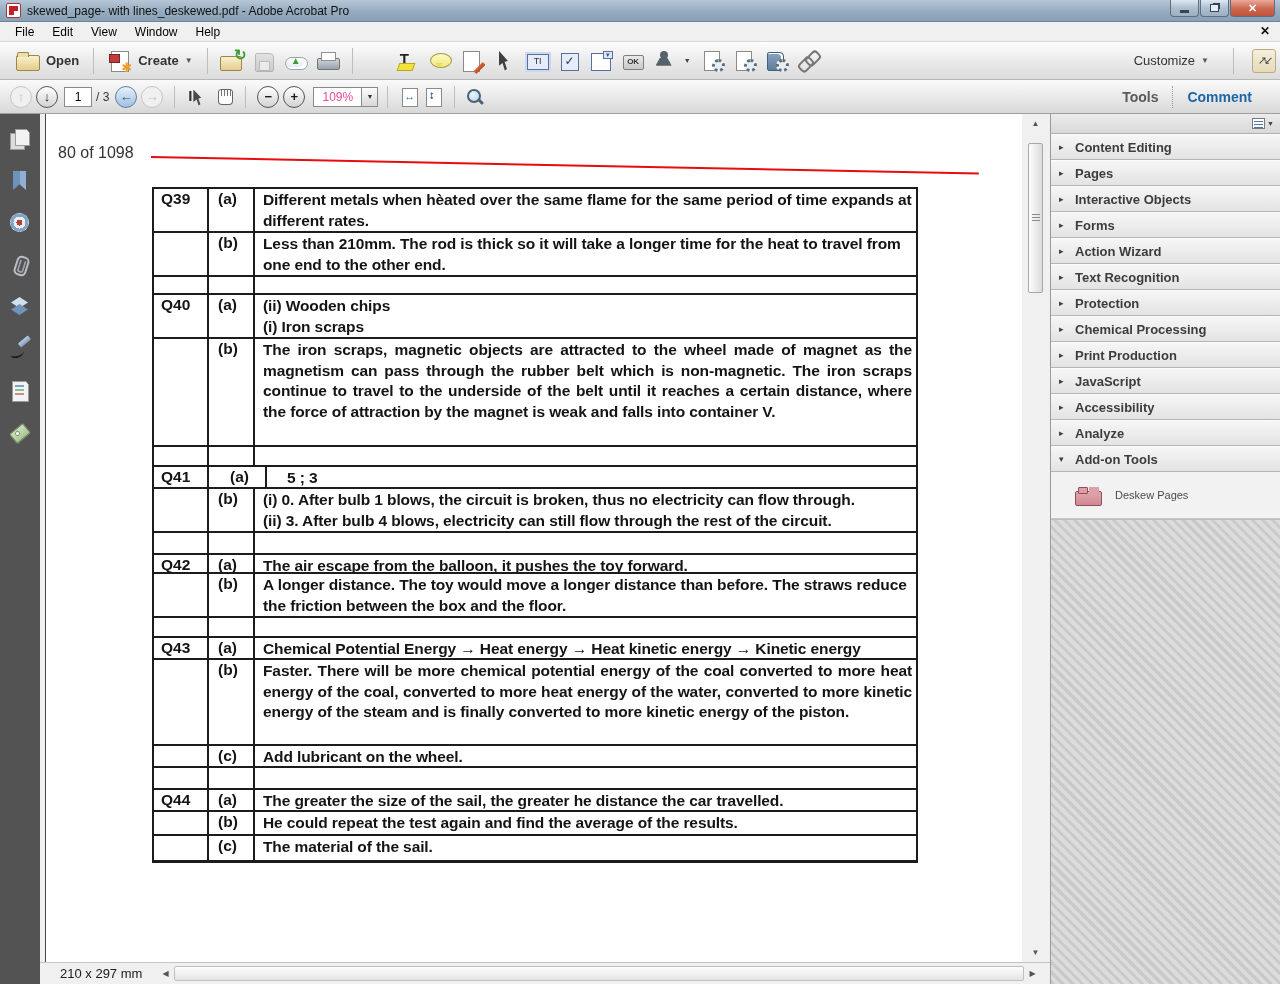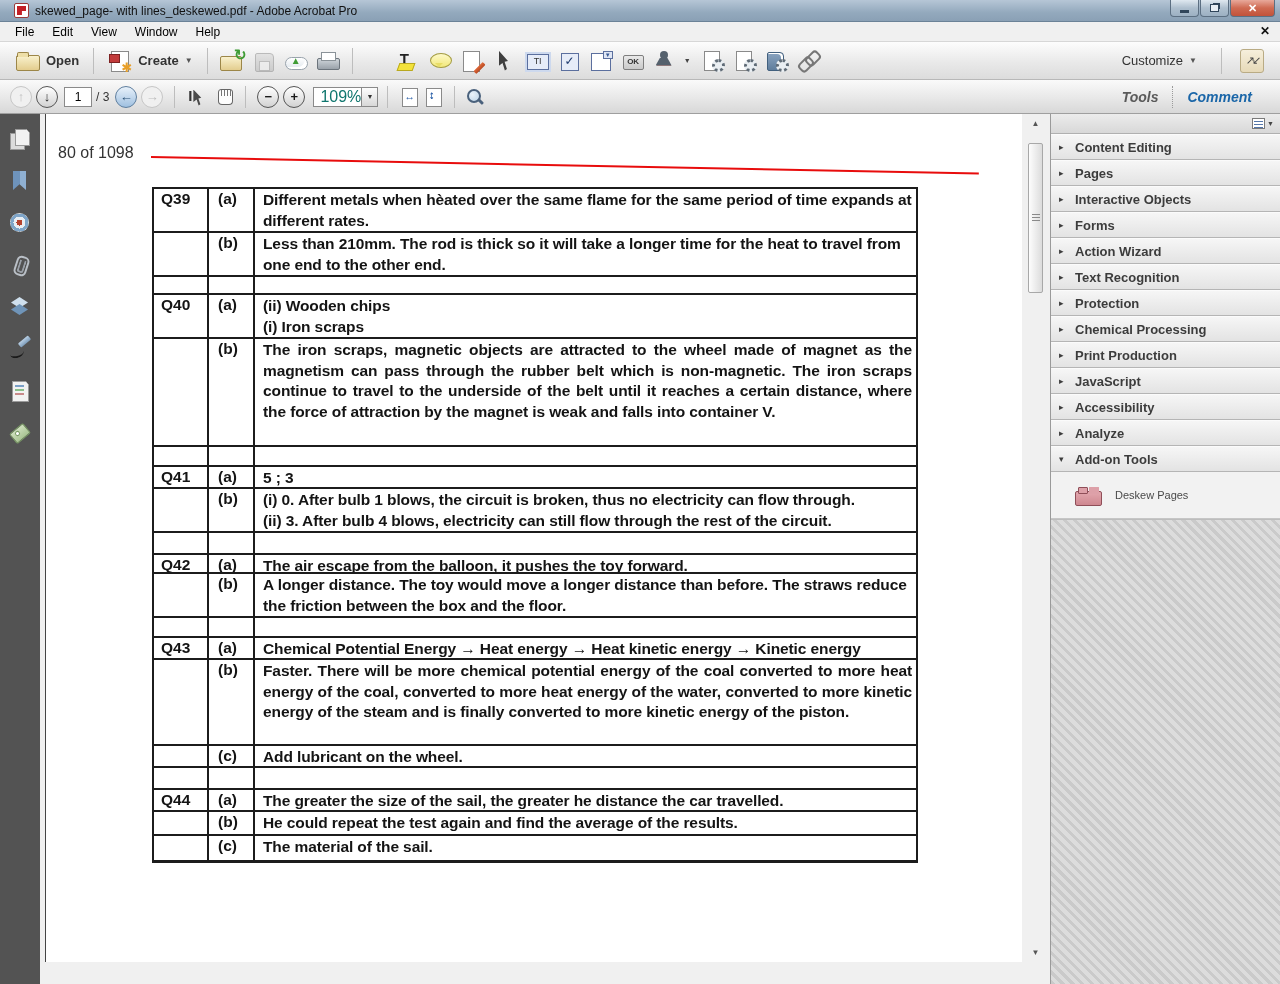--- a/index.html
+++ b/index.html
@@ -1,20 +1,20 @@
 <!DOCTYPE html>
 <html><head>
 <meta charset="utf-8">
 <style>
   * { margin:0; padding:0; box-sizing:border-box; }
   html,body { width:1280px; height:984px; overflow:hidden; font-family:"Liberation Sans",sans-serif; }
   .window { width:1280px; height:984px; display:flex; flex-direction:column; background:#ebebeb; }
 
   
-  .titlebar { height:22px; background:linear-gradient(#b6c6d6,#93a9bd 60%,#8aa0b5); display:flex; align-items:center; padding:0 12px; border-bottom:1px solid #6b8297; position:relative; }
+  .titlebar { height:22px; background:linear-gradient(#b6c6d6,#93a9bd 60%,#8aa0b5); display:flex; align-items:center; padding:0 4px; border-bottom:1px solid #6b8297; position:relative; }
   .app-icon { width:15px; height:15px; margin:0 6px 0 2px; background:#fff; border:1px solid #9a3b3b; border-radius:2px; position:relative; }
   .app-icon::before { content:""; position:absolute; left:2px; top:2px; width:9px; height:9px; background:#c22026; clip-path:polygon(0 0,100% 0,100% 55%,55% 55%,55% 100%,0 100%); }
   .title-text { font-size:12px; color:#111; }
   .win-controls { position:absolute; right:5px; top:0; display:flex; }
   .win-btn { width:29px; height:17px; border:1px solid #5c6f82; border-top:none; border-radius:0 0 4px 4px; background:linear-gradient(#dfe8f0,#aebfce 50%,#9cb0c2); display:flex; align-items:center; justify-content:center; font-size:10px; color:#223; margin-left:1px; }
   .win-btn.close { width:45px; background:linear-gradient(#e8a99b,#cf6a52 50%,#c2523a); color:#fff; font-weight:bold; font-size:11px; }
   .min-glyph { width:9px; height:3px; background:#30455a; margin-top:6px; }
   .restore-glyph { width:9px; height:8px; border:1px solid #30455a; background:#e8eef4; box-shadow:2px -2px 0 -1px #30455a; }
 
   
@@ -22,21 +22,21 @@
   .menu-item { padding:2px 9px; }
   .doc-close-x { position:absolute; right:10px; font-size:12px; font-weight:bold; color:#111; }
 
   
   .toolbar { height:38px; background:linear-gradient(#fdfdfd,#e9e9e9 55%,#dcdcdc); border-bottom:1px solid #b8b8b8; display:flex; align-items:center; padding:0 10px; position:relative; }
   .tsep { width:1px; height:26px; background:#bdbdbd; margin:0 8px; display:inline-block; }
   .tb-btn { display:flex; align-items:center; gap:6px; padding:3px 6px; border-radius:3px; }
   .tb-label { font-size:13px; color:#333; font-weight:bold; }
   .caret { font-size:8px; color:#555; }
   .tb-ic { width:26px; height:24px; margin:0 3px; position:relative; display:inline-block; }
-  .toolbar-right { position:absolute; right:16px; display:flex; align-items:center; gap:10px; }
+  .toolbar-right { position:absolute; right:4px; display:flex; align-items:center; gap:10px; }
   .expand-btn { width:24px; height:24px; border:1px solid #b9ab84; border-radius:3px; background:linear-gradient(#f6efdc,#e6d9b8); display:flex; align-items:center; justify-content:center; }
   .expand-btn span { font-size:11px; color:#444; letter-spacing:-3px; }
 
   
   .ic-folder-open, .ic-save-as::before { background:linear-gradient(#f9f1cd,#e3cd8e); border:1px solid #9c8648; border-radius:2px; }
   .ic-folder-open { width:24px; height:16px; margin-top:5px; position:relative; }
   .ic-folder-open::before { content:""; position:absolute; top:-4px; left:0; width:10px; height:4px; background:#eedfa8; border:1px solid #9c8648; border-bottom:none; border-radius:2px 2px 0 0; }
   .ic-create-pdf { width:18px; height:21px; margin-top:2px; background:#fff; border:1px solid #8a8a8a; position:relative; }
   .ic-create-pdf::before { content:""; position:absolute; left:-3px; top:2px; width:9px; height:7px; background:#c23b3b; border:1px solid #7e2222; }
   .ic-create-pdf::after { content:"✱"; position:absolute; right:-4px; bottom:-4px; color:#e8a02a; font-size:13px; }
@@ -82,30 +82,30 @@
   .cb-dark { border:1px solid #555; background:linear-gradient(#ffffff,#d2d2d2); color:#1a1a1a; }
   .cb-blue { border:1px solid #5f7f9f; background:linear-gradient(#e8f1fa,#9fc0e0); color:#2a4f74; }
   .page-input { width:28px; height:20px; background:#fff; border:1px solid #8a8a8a; text-align:center; font-size:12px; color:#000; margin:0 4px; line-height:18px; }
   .page-total { font-size:12px; color:#333; margin-right:4px; }
   .ic-select-tool { width:22px; height:22px; position:relative; }
   .ic-select-tool::before { content:"I"; position:absolute; left:4px; top:1px; font-size:15px; color:#333; font-weight:bold; }
   .ic-select-tool::after { content:""; position:absolute; left:9px; top:4px; width:11px; height:16px; background:#4a4a4a; clip-path:polygon(0 0,0 78%,30% 62%,48% 100%,64% 92%,46% 56%,72% 52%); }
   .ic-hand-tool { width:22px; height:22px; position:relative; }
   .ic-hand-tool::before { content:""; position:absolute; left:4px; top:3px; width:13px; height:9px; background:repeating-linear-gradient(90deg,#fdfdfd 0 2px,#777 2px 3px); border:1px solid #666; border-radius:3px 3px 0 0; }
   .ic-hand-tool::after { content:""; position:absolute; left:4px; top:10px; width:13px; height:8px; background:#fdfdfd; border:1px solid #666; border-top:none; border-radius:0 0 4px 4px; }
-  .zoom-box { width:48px; height:20px; background:#fff; border:1px solid #8a8a8a; border-right:none; font-size:16px; color:#0f766e; text-align:right; line-height:18px; }
+  .zoom-box { width:48px; height:20px; background:#fff; border:1px solid #8a8a8a; border-right:none; font-size:12px; color:#ec4899; text-align:center; line-height:18px; }
   .zoom-caret { width:17px; height:20px; border:1px solid #8a8a8a; background:linear-gradient(#fdfdfd,#d8d8d8); display:flex; align-items:center; justify-content:center; font-size:7px; color:#333; }
   .ic-fit-width, .ic-fit-page { width:18px; height:20px; position:relative; margin:0 3px; }
   .ic-fit-width::before, .ic-fit-page::before { content:""; position:absolute; left:2px; top:1px; width:14px; height:17px; background:#fff; border:1px solid #8a8a8a; }
   .ic-fit-width::after { content:"↔"; position:absolute; left:4px; top:3px; color:#2a5fa8; font-size:11px; }
   .ic-fit-page::after { content:"↔"; position:absolute; left:4px; top:3px; color:#2a5fa8; font-size:11px; text-shadow:0 0 0 #2a5fa8; transform:rotate(90deg); }
   .ic-magnifier { width:20px; height:20px; position:relative; }
   .ic-magnifier::before { content:""; position:absolute; left:3px; top:2px; width:10px; height:10px; border:2px solid #4a617c; border-radius:50%; background:radial-gradient(circle at 35% 35%,#eaf3fb,#bcd4e8); }
   .ic-magnifier::after { content:""; position:absolute; left:13px; top:13px; width:7px; height:3px; background:#4a617c; transform:rotate(45deg); border-radius:1px; }
-  .navbar-right { position:absolute; right:14px; display:flex; align-items:center;font-style:italic; }
+  .navbar-right { position:absolute; right:14px; display:flex; align-items:center; }
   .tools-label { font-size:14px; font-weight:bold; color:#5a5a5a; padding:0 14px; }
   .dotted-sep { width:1px; height:22px; border-left:1px dotted #9a9a9a; }
   .comment-label { font-size:14px; font-weight:bold; color:#1a66a8; padding:0 14px; }
 
   
   .main { flex:1; display:flex; overflow:hidden; }
   .left-rail { width:40px; background:#535353; display:flex; flex-direction:column; align-items:center; padding-top:14px; gap:20px; }
   .rail-ic { width:22px; height:22px; position:relative; display:block; }
   .ic-page-thumbnails::before { content:""; position:absolute; left:1px; top:5px; width:13px; height:15px; background:#dcdcdc; border:1px solid #9a9a9a; }
   .ic-page-thumbnails::after { content:""; position:absolute; left:6px; top:1px; width:13px; height:15px; background:#f2f2f2; border:1px solid #9a9a9a; clip-path:polygon(0 0,75% 0,100% 25%,100% 100%,0 100%); }
@@ -332,21 +332,21 @@
                 <div>The iron scraps, magnetic objects are attracted to the wheel made of magnet as the magnetism can pass through the rubber belt which is non-magnetic. The iron scraps continue to travel to the underside of the belt until it reaches a certain distance, where the force of attraction by the magnet is weak and falls into container V.</div>
               </div>
             </div>
 
             <div class="t-row spacer" style="height: 20px;">
               <div class="t-q"></div>
               <div class="t-p"></div>
               <div class="t-a"></div>
             </div>
 
-            <div class="t-row" style="height: 22px;">
+            <div class="t-row" style="height: 22px; gap: 12px;">
               <div class="t-q">Q41</div>
               <div class="t-p">(a)</div>
               <div class="t-a">
                 <div>5 ; 3</div>
               </div>
             </div>
 
             <div class="t-row" style="height: 44px;">
               <div class="t-q"></div>
               <div class="t-p">(b)</div>
@@ -437,20 +437,28 @@
                 <div>The material of the sail.</div>
               </div>
             </div>
           </div>
       </div>
       <div class="v-scroll">
         <div class="v-up">▲</div>
         <div class="v-thumb"></div>
         <div class="v-down">▼</div>
       </div>
+      <div class="bottom-bar">
+        <span class="page-size-label">210 x 297 mm</span>
+        <div class="h-scroll">
+          <div class="h-left">◀</div>
+          <div class="h-thumb"></div>
+          <div class="h-right">▶</div>
+        </div>
+      </div>
     </div>
 
     <div class="right-panel">
       <div class="rp-header">
         <span class="rp-menu-icon"></span>
         <span class="rp-menu-caret">▼</span>
       </div>
       <div>
 
           <div class="rp-row">

